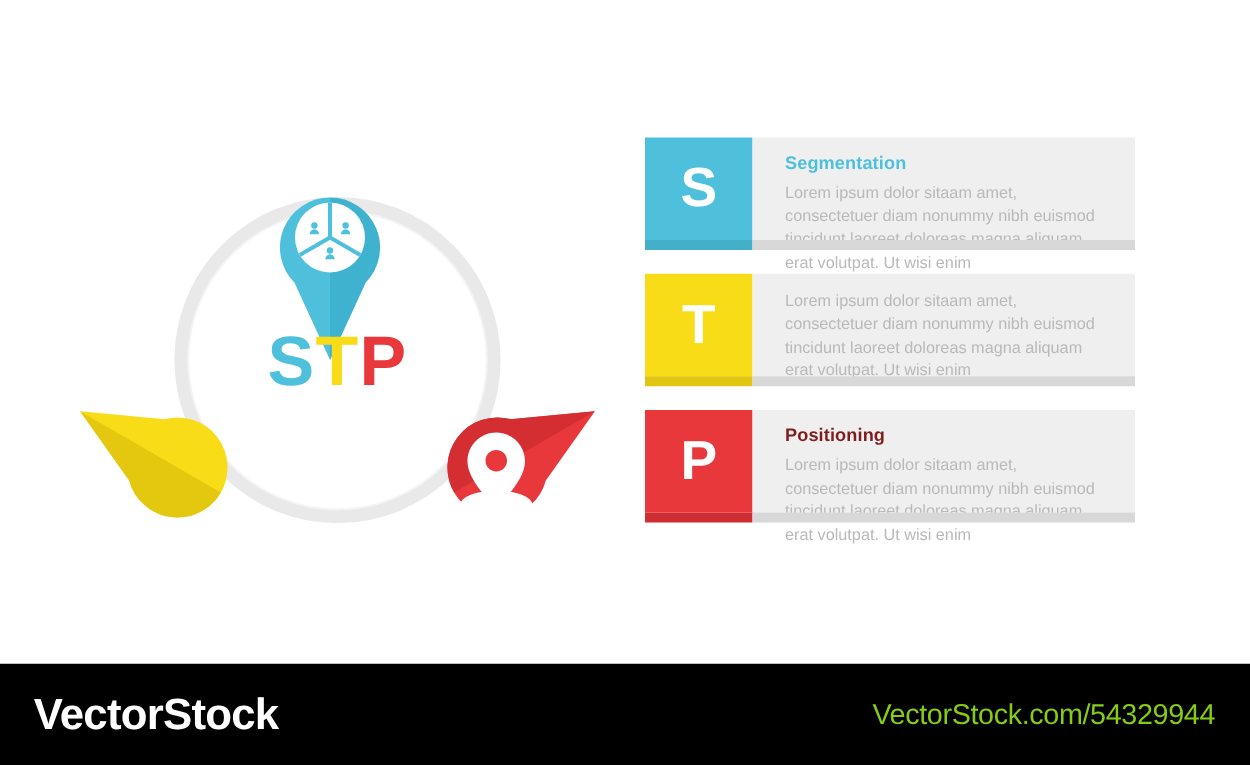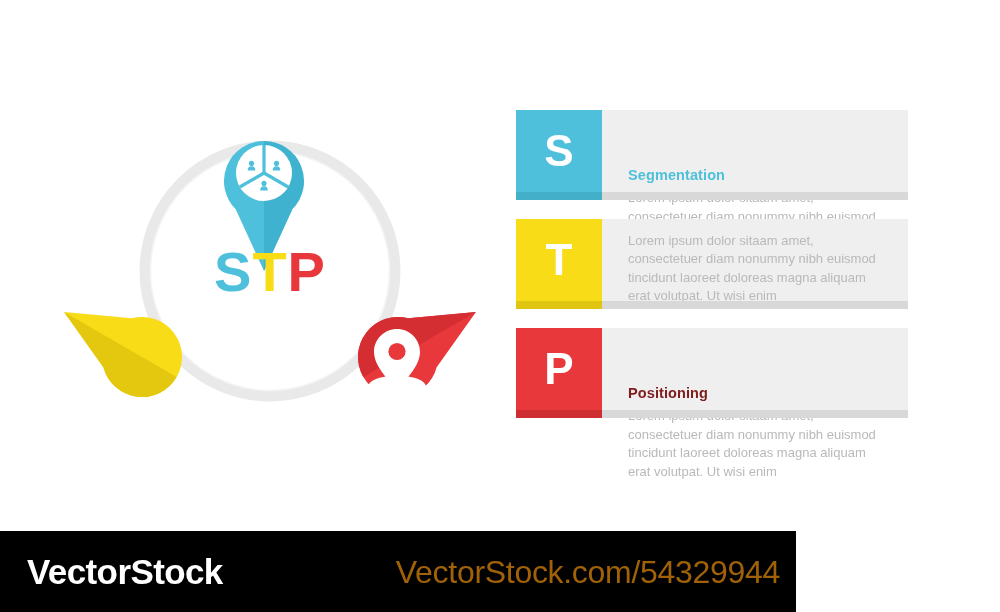--- a/index.html
+++ b/index.html
@@ -16,21 +16,21 @@
     position: relative;
     width: 1000px;
     height: 612px;
     background: #ffffff;
   }
 
   
   #diagram {
     position: absolute;
     left: 60px;
-    top: 63px;
+    top: 80px;
     width: 420px;
     height: 370px;
   }
   #diagram svg { display: block; width: 420px; height: 370px; }
 
   .stp-letter { font-family: "Liberation Sans", sans-serif; font-weight: bold; }
 
   
   #cards {
     position: absolute;
@@ -76,56 +76,55 @@
     background: #efefef;
     padding: 13px 22px 0 26px;
   }
 
   .card-title {
     font-size: 14.5px;
     font-weight: bold;
     line-height: 1.2;
     margin-bottom: 5px;
     letter-spacing: 0.1px;
-    margin-top: 44px;
   }
 
   .card-desc {
     font-size: 13px;
     line-height: 1.42;
     color: #b9b9b9;
     max-width: 252px;
   }
 
   
   #footer {
     position: absolute;
     left: 0;
     top: 531px;
-    width: 796px;
+    width: 1000px;
     height: 81px;
     background: #000000;
   }
   #footer-brand {
     position: absolute;
     left: 27px;
     top: 50%;
     transform: translateY(-50%);
     color: #ffffff;
     font-size: 35px;
     font-weight: bold;
     letter-spacing: -0.6px;
   }
   #footer-url {
     position: absolute;
-    right: 16px;
+    right: 28px;
     top: 50%;
     transform: translateY(-50%);
-    color: #a16207;
-    font-size: 32px;
+    color: #84cc16;
+    font-size: 23px;
     letter-spacing: -0.3px;
   }
 </style>
 </head>
 <body>
 
 <div id="stage">
 
   <div id="diagram">
     <svg viewBox="0 0 420 370" xmlns="http://www.w3.org/2000/svg">

